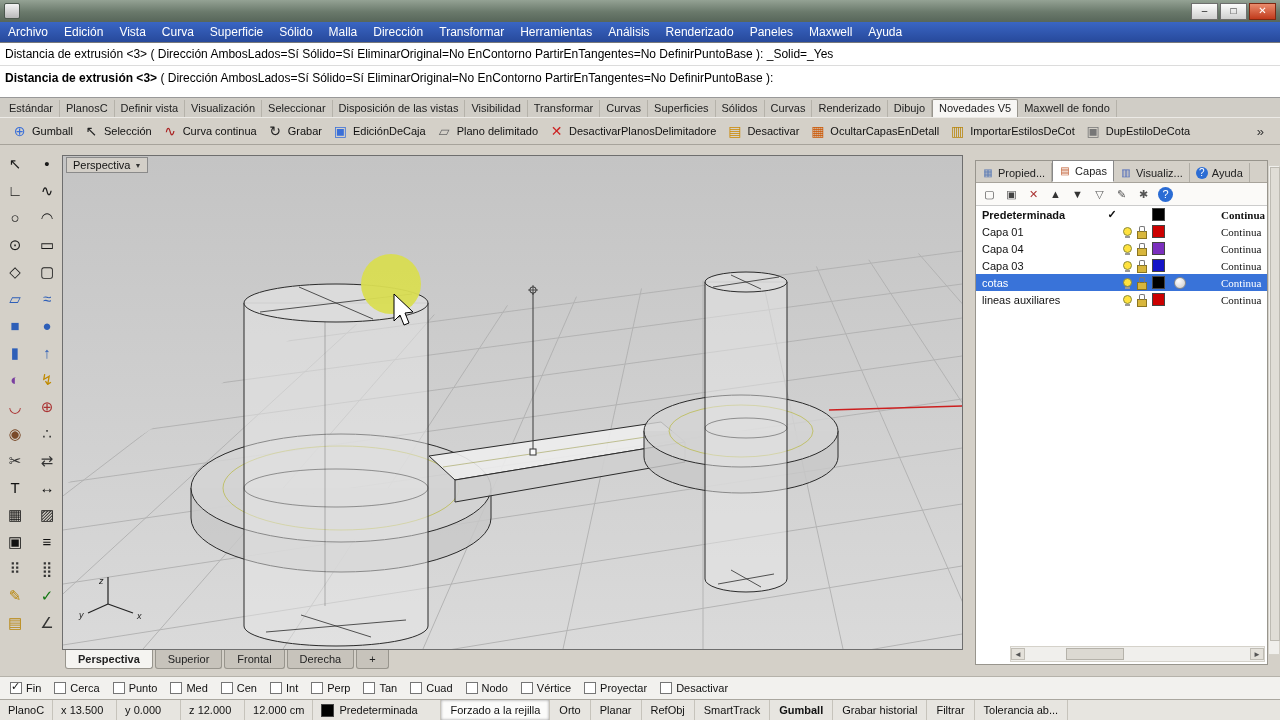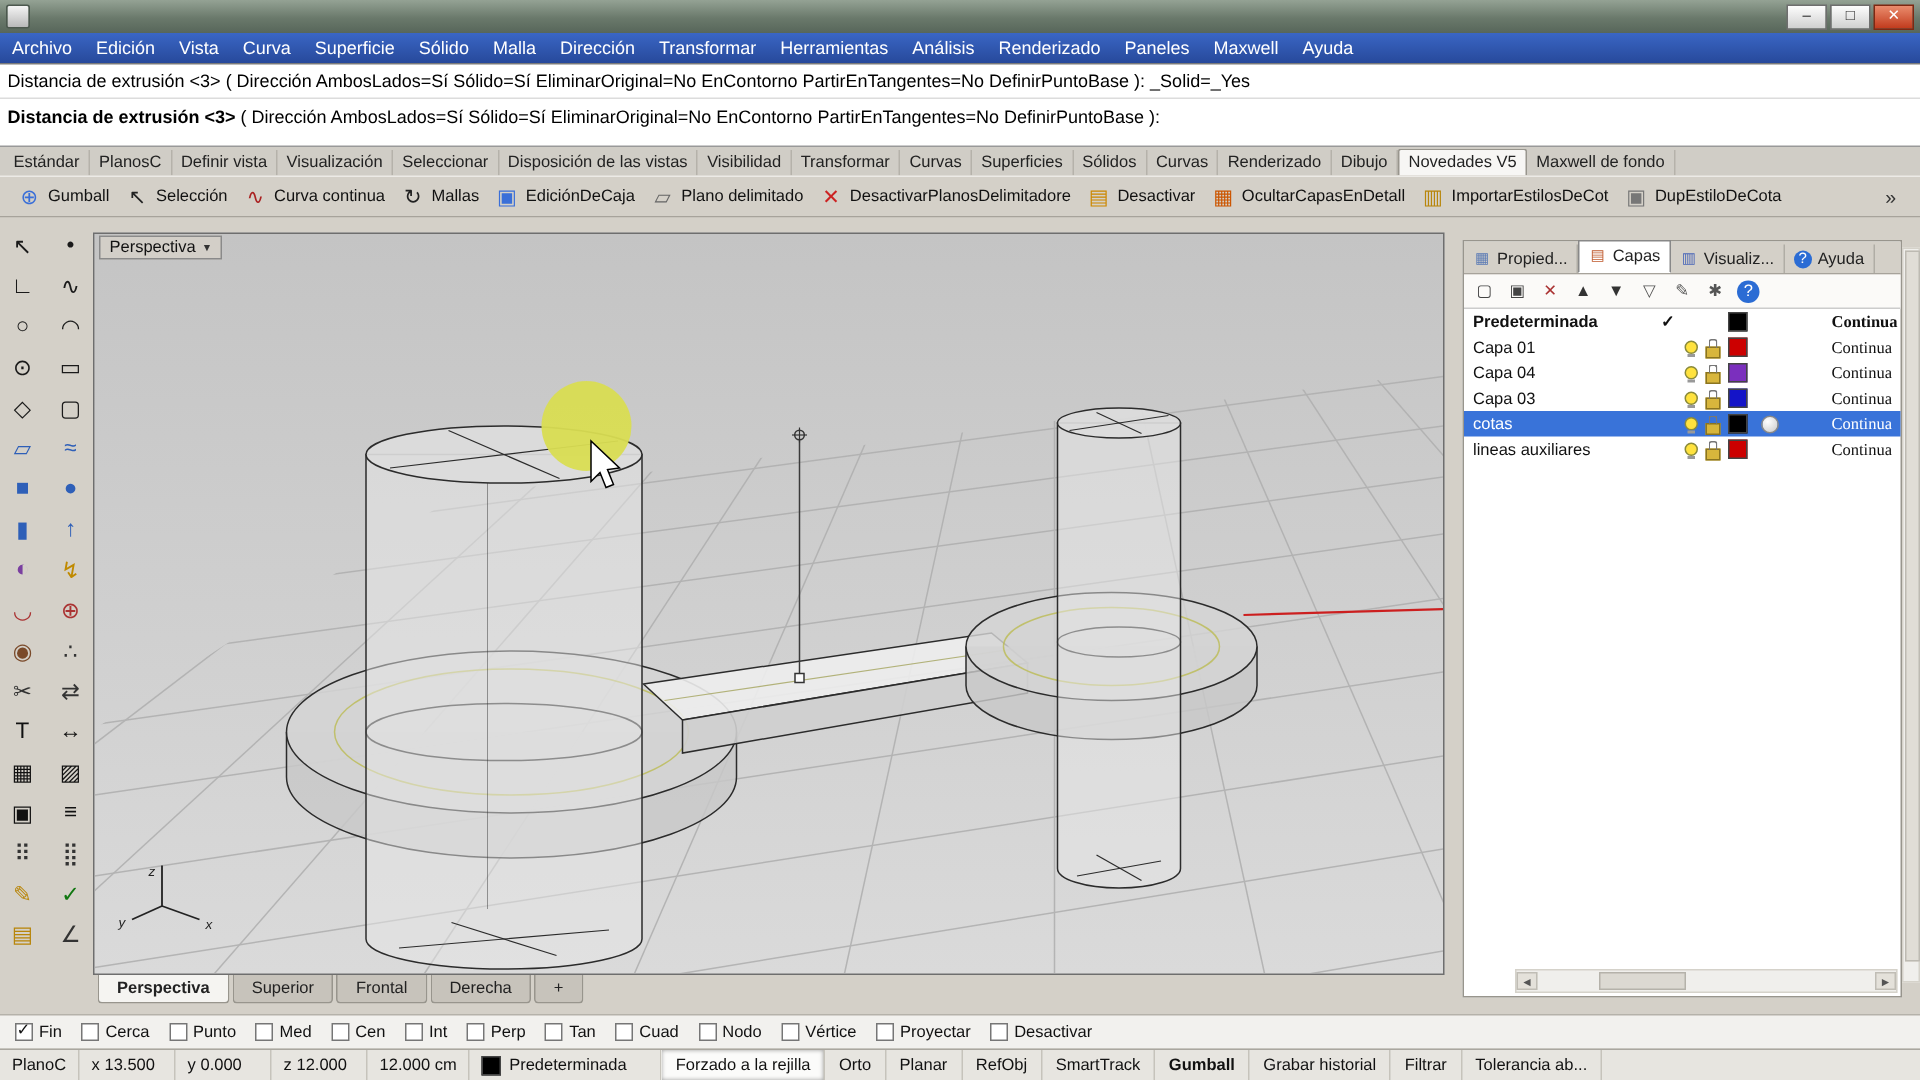--- a/index.html
+++ b/index.html
@@ -179,21 +179,21 @@
           <span>Selección</span>
         </span>
 
         <span class="tb-item">
           <span class="tb-icon" style="color: rgb(170, 34, 34);">∿</span>
           <span>Curva continua</span>
         </span>
 
         <span class="tb-item">
           <span class="tb-icon" style="color: rgb(34, 34, 34);">↻</span>
-          <span>Mallas</span>
+          <span>Grabar</span>
         </span>
 
         <span class="tb-item">
           <span class="tb-icon" style="color: rgb(58, 111, 216);">▣</span>
           <span>EdiciónDeCaja</span>
         </span>
 
         <span class="tb-item">
           <span class="tb-icon" style="color: rgb(102, 102, 102);">▱</span>
           <span>Plano delimitado</span>

